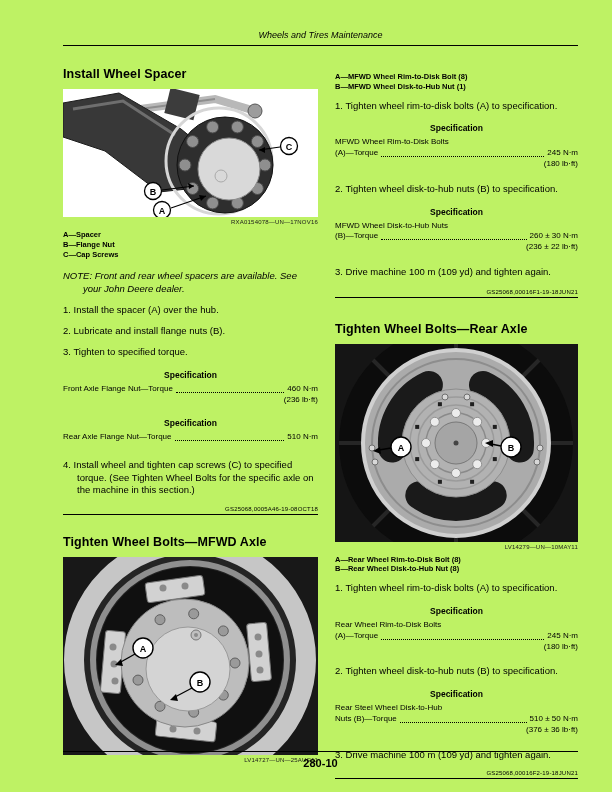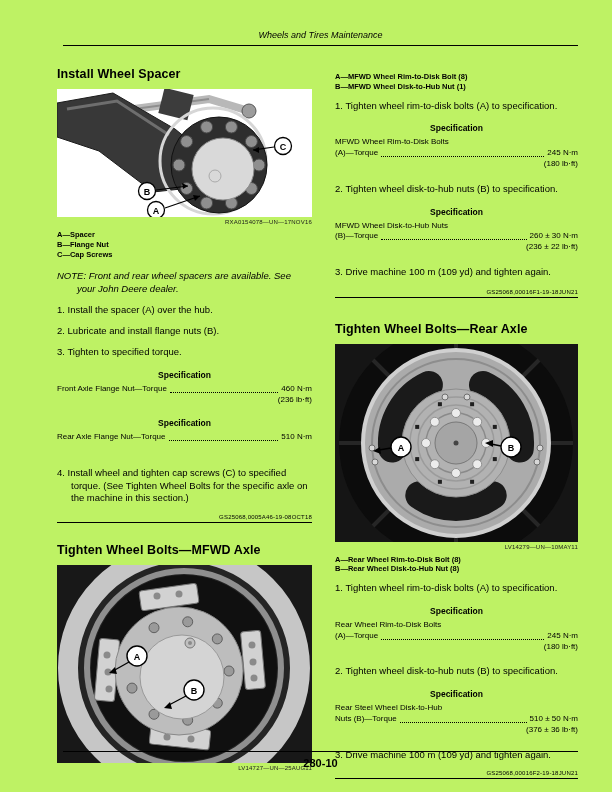--- a/index.html
+++ b/index.html
@@ -8,21 +8,21 @@
     font-family:"Liberation Sans","DejaVu Sans",sans-serif;color:#000;overflow:hidden;
   }
   
   .header{position:absolute;left:63px;right:34px;top:30px;}
   .header-title{text-align:center;font-style:italic;font-size:9px;padding-bottom:5px;}
   .hrule{border-top:1.2px solid #000;height:0;}
   .footer{position:absolute;left:63px;right:34px;top:751px;}
   .footer-num{text-align:center;font-weight:bold;font-size:11px;margin-top:5px;}
   
   .col{position:absolute;top:60px;}
-  .col-left{left:57px;width:255px;}
+  .col-left{left:63px;width:255px;}
   .col-right{left:335px;width:243px;}
   
   .h-section{font-size:12.5px;font-weight:bold;margin:7px 0 0 0;letter-spacing:.1px;}
   .fig{display:block;margin-top:8px;}
   .fig-caption{font-size:6px;text-align:right;margin-top:2px;letter-spacing:.2px;color:#1a1a1a;}
   .legend{margin-top:5px;}
   .legend-item{font-size:7.5px;font-weight:bold;line-height:1.3;}
   .note{font-size:9.5px;font-style:italic;margin-top:11px;padding-left:20px;text-indent:-20px;line-height:1.35;}
   .step{font-size:9.5px;margin-top:8px;padding-left:14px;text-indent:-14px;line-height:1.35;}
   .step-gap{margin-top:13px;}
@@ -125,21 +125,21 @@
 
     <div class="spec mt12">
       <div class="spec-title">Specification</div>
       <div class="spec-row">
         <span>Rear Axle Flange Nut—Torque</span>
         <span class="spec-leader"></span>
         <span>510 N·m</span>
       </div>
     </div>
 
-    <div class="step" style="margin-top:24px">4. Install wheel and tighten cap screws (C) to specified torque. (See Tighten Wheel Bolts for the specific axle on the machine in this section.)</div>
+    <div class="step" style="margin-top:16px">4. Install wheel and tighten cap screws (C) to specified torque. (See Tighten Wheel Bolts for the specific axle on the machine in this section.)</div>
 
     <div class="doc-code">GS25068,0005A46-19-08OCT18</div>
     <div class="sec-rule"></div>
 
     <div class="h-section mt20">Tighten Wheel Bolts—MFWD Axle</div>
 
     <svg class="fig" width="255" height="198" viewBox="0 0 255 198">
       <rect x="0" y="0" width="255" height="198" fill="#181818"></rect>
       <circle cx="127" cy="103" r="116" fill="#242424" stroke="#c6c6c6" stroke-width="20"></circle>
       <circle cx="127" cy="103" r="97" fill="none" stroke="#8f8f8f" stroke-width="6"></circle>

